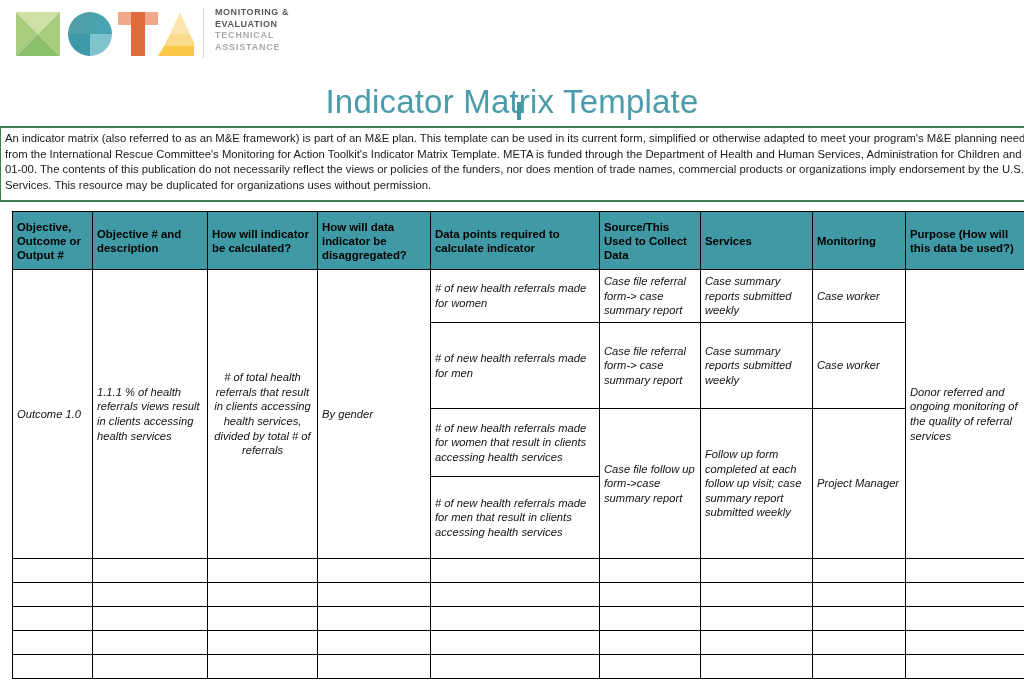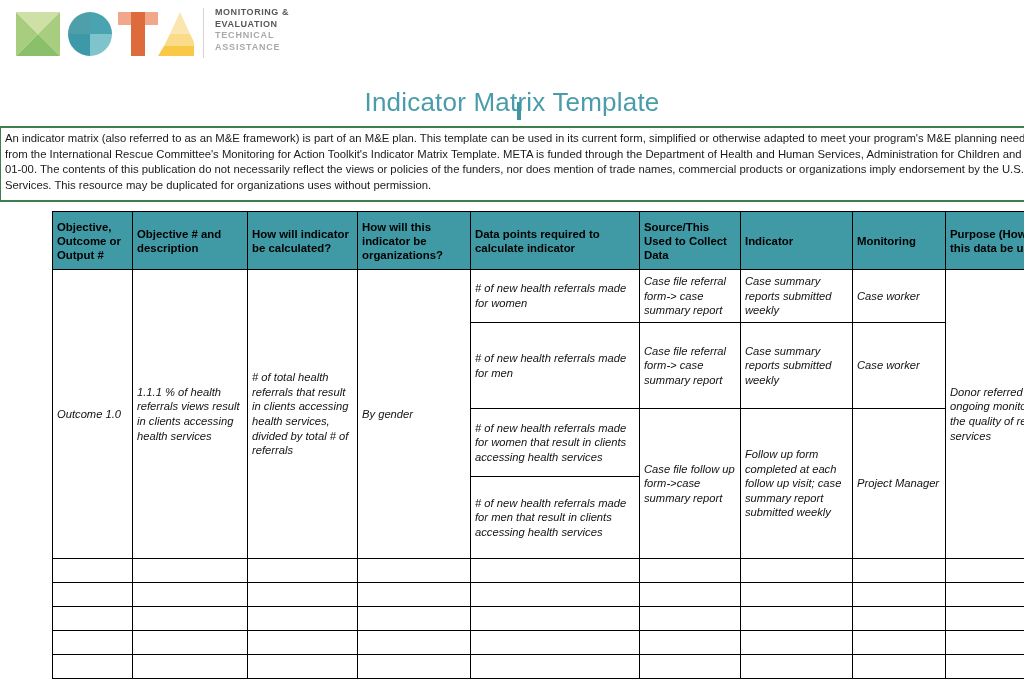--- a/index.html
+++ b/index.html
@@ -45,21 +45,21 @@
 
   
   #title-wrap {
     height: 48px;
     display: flex;
     align-items: center;
     justify-content: center;
     position: relative;
   }
   #page-title {
-    font-size: 26px;
+    font-size: 33px;
     color: #4a9cab;
     font-weight: normal;
     letter-spacing: 0.2px;
     white-space: nowrap;
     margin: 0;
     padding: 0;
   }
   #title-caret {
     position: absolute;
     left: 517px; top: 24px;
@@ -84,21 +84,20 @@
     line-height: 15.6px;
     color: #1a1a1a;
     white-space: nowrap;
   }
   #desc-text div { white-space: nowrap; }
 
   
   #matrix-wrap {
     margin-top: 9px;
     padding-left: 12px;
-    margin-left: 40px;
   }
   table.matrix {
     border-collapse: collapse;
     table-layout: fixed;
     width: 1019px;
   }
   table.matrix td, table.matrix th {
     border: 1.6px solid #000;
     vertical-align: middle;
     padding: 3px 4px;
@@ -113,21 +112,21 @@
     line-height: 14px;
     height: 58px;
     padding: 4px 4px;
   }
   td.cell {
     font-size: 11.2px;
     font-style: italic;
     color: #111;
     line-height: 14.6px;
   }
-  td.center { }
+  td.center { text-align: center; }
   td.left   { text-align: left; }
   tr.empty td { height: 24px; }
 
   
   col.c1 { width: 80px; }
   col.c2 { width: 115px; }
   col.c3 { width: 110px; }
   col.c4 { width: 113px; }
   col.c5 { width: 169px; }
   col.c6 { width: 101px; }
@@ -192,24 +191,24 @@
       <col class="c6">
         <col class="c7">
         <col class="c8">
         <col class="c9">
     </colgroup>
     <thead>
       <tr>
         <th>Objective, Outcome or Output #</th>
         <th>Objective # and description</th>
         <th>How will indicator be calculated?</th>
-        <th>How will this indicator be organizations?</th>
+        <th>How will data indicator be disaggregated?</th>
         <th>Data points required to calculate indicator</th>
         <th>Source/This Used to Collect Data</th>
-        <th>Indicator</th>
+        <th>Services</th>
         <th>Monitoring</th>
         <th>Purpose (How will this data be used?)</th>
       </tr>
     </thead>
     <tbody>
 
       <tr>
         <td class="cell left" rowspan="4">Outcome 1.0</td>
         <td class="cell left" rowspan="4">1.1.1 % of health referrals views result in clients accessing health services</td>
         <td class="cell center" rowspan="4"># of total health referrals that result in clients accessing health services, divided by total # of referrals</td>

